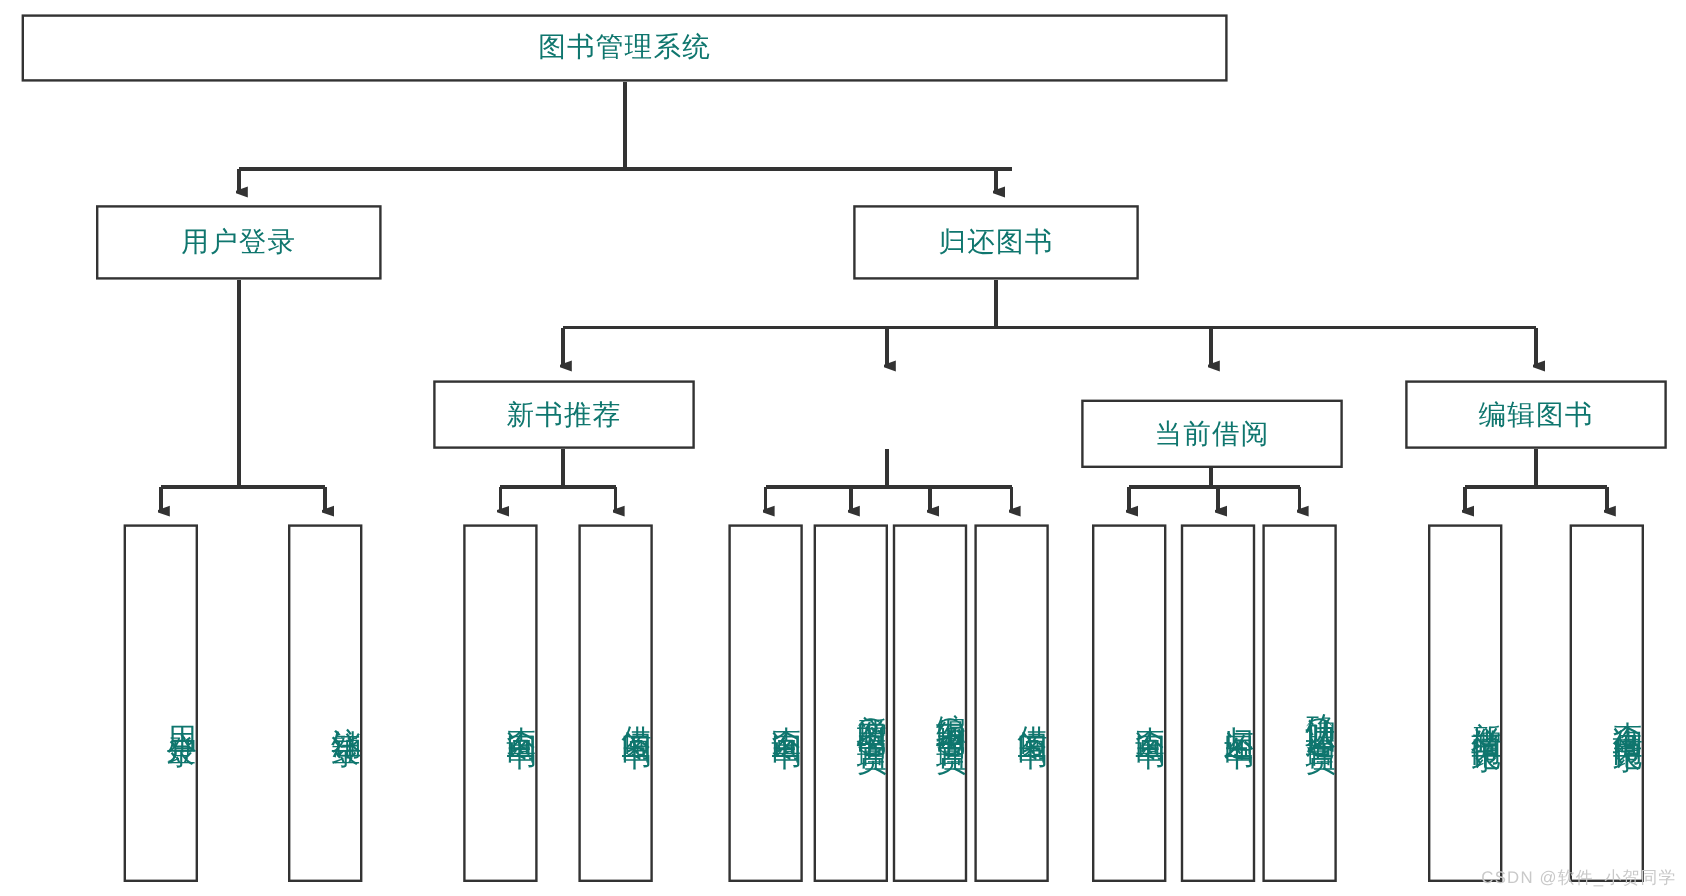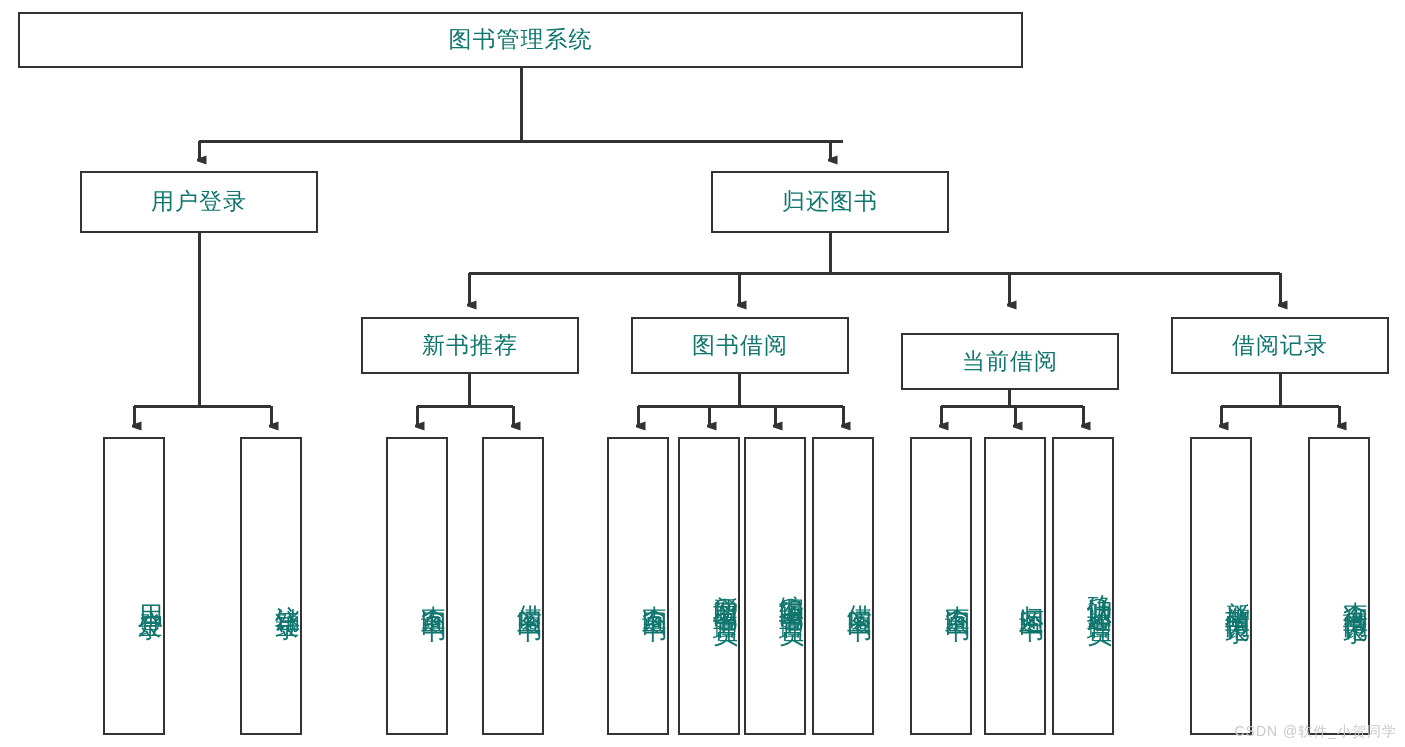--- a/index.html
+++ b/index.html
@@ -134,28 +134,25 @@
   <div class="node node-h" style="left:80px; top:171px; width:238px; height:62px;">
     <span class="label">用户登录</span>
   </div>
   <div class="node node-h" style="left:711px; top:171px; width:238px; height:62px;">
     <span class="label">归还图书</span>
   </div>
 
   <div class="node node-h" style="left:361px; top:317px; width:218px; height:57px;">
     <span class="label">新书推荐</span>
   </div>
-  <div class="node node-h" style="left:631px; top:317px; width:218px; height:57px;">
-    <span class="label">图书借阅</span>
-  </div>
   <div class="node node-h" style="left:901px; top:317px; width:218px; height:57px;margin-top:16px;">
     <span class="label">当前借阅</span>
   </div>
   <div class="node node-h" style="left:1171px; top:317px; width:218px; height:57px;">
-    <span class="label">借阅记录</span>
+    <span class="label">编辑图书</span>
   </div>
 
   <div class="node node-v" style="left:103px; top:437px; width:62px; height:298px;">
     <span class="label">用户登录</span>
   </div>
   <div class="node node-v" style="left:240px; top:437px; width:62px; height:298px;">
     <span class="label">注销登录</span>
   </div>
   <div class="node node-v" style="left:386px; top:437px; width:62px; height:298px;">
     <span class="label">查询图书</span>

